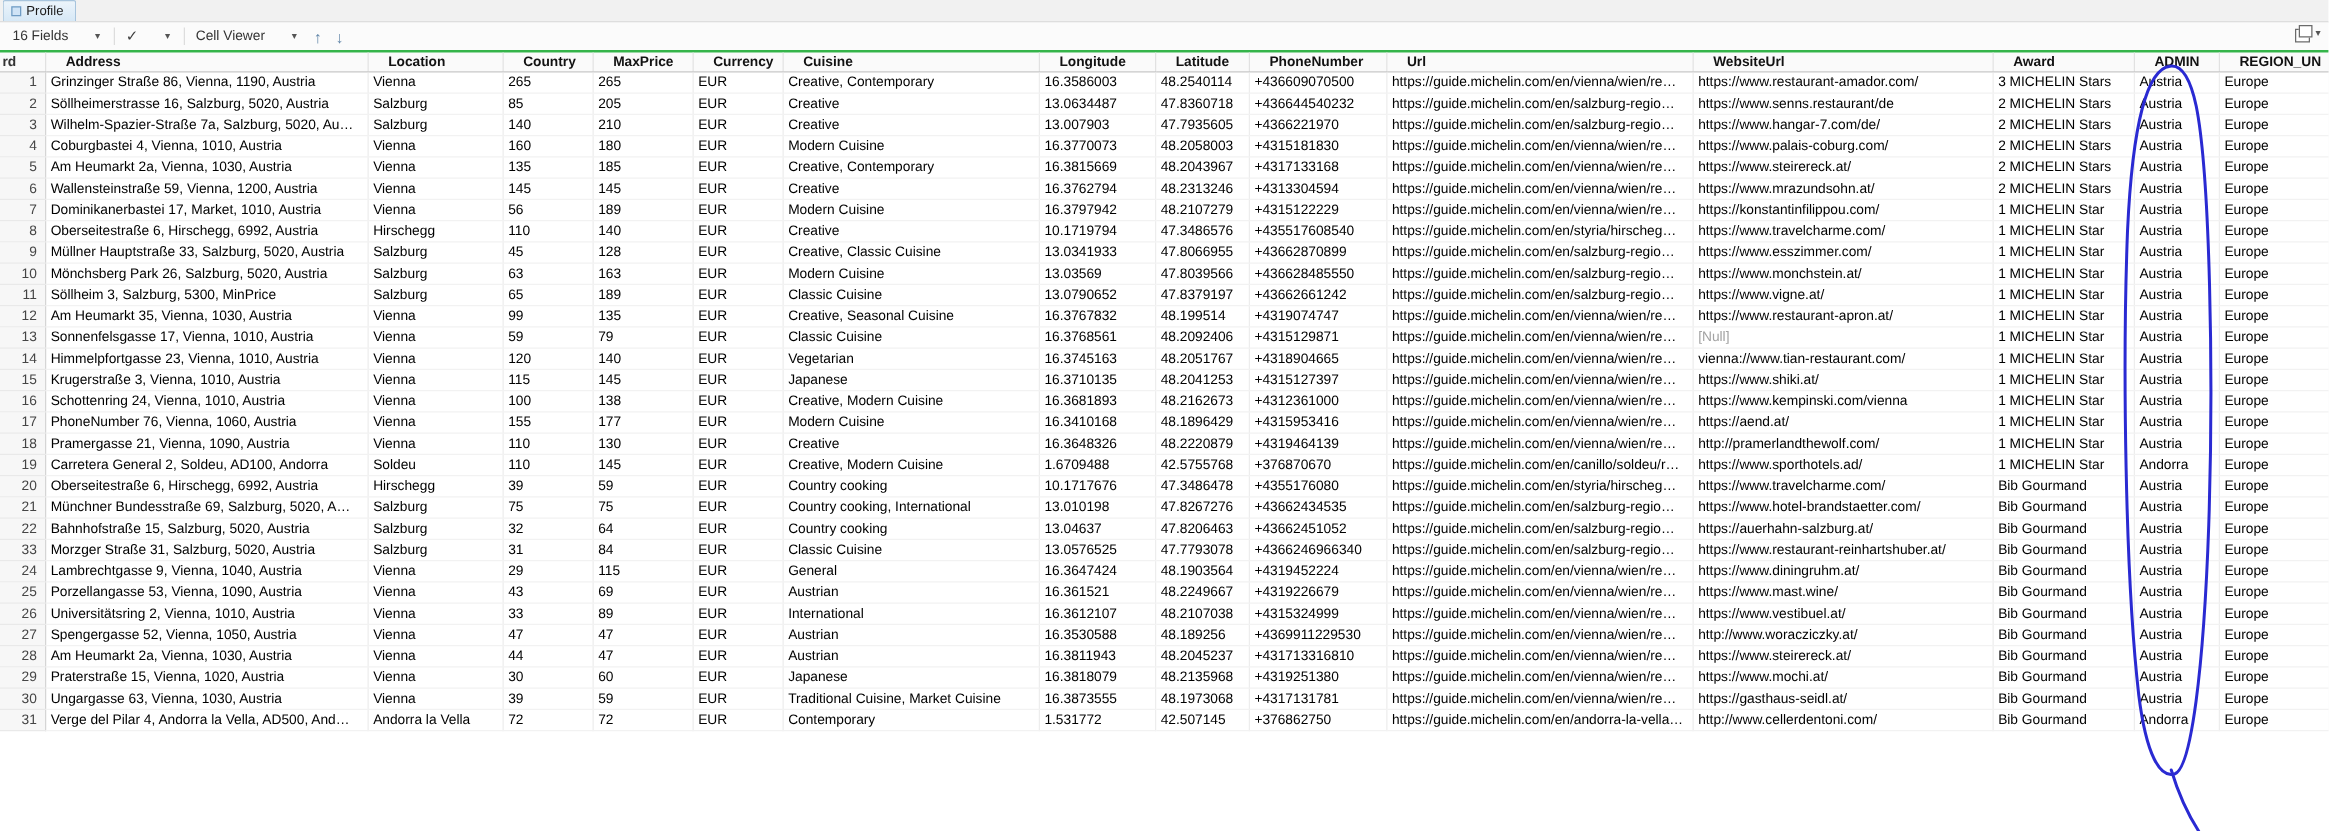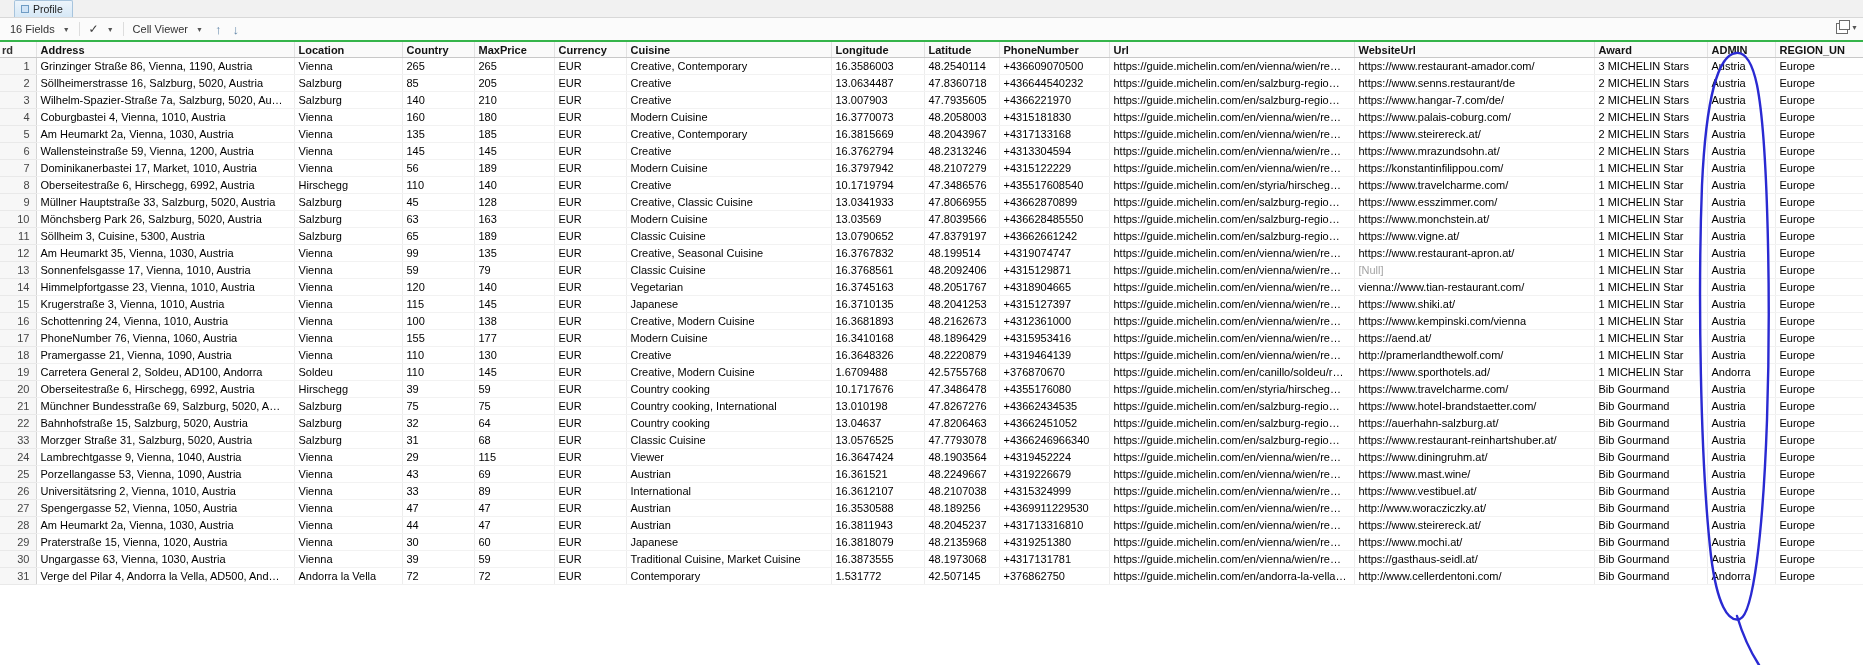--- a/index.html
+++ b/index.html
@@ -1,44 +1,44 @@
 <!DOCTYPE html>
 <html><head>
 <meta charset="utf-8">
 <style>
   html,body{margin:0;padding:0;background:#fff;}
   .app{position:relative;width:1863px;height:665px;background:#fff;overflow:hidden;
        font-family:"Liberation Sans",sans-serif;-webkit-font-smoothing:antialiased;}
 
   
   .tabbar{height:17px;background:#f1f1f1;border-bottom:1px solid #d8d8d8;
-          display:flex;align-items:flex-end;padding-left:14px;}
+          display:flex;align-items:flex-end;padding-left:2px;}
   .tab{display:flex;align-items:center;gap:4px;height:16px;padding:0 9px 0 6px;
        background:linear-gradient(#ecf4fb,#d6e8f6);border:1px solid #a7c4dd;border-bottom:none;
        border-radius:2px 2px 0 0;font-size:10.5px;color:#1c1c1c;}
   .tab-icon{width:8px;height:8px;background:#cfe3f6;border:1px solid #6f9cc4;box-sizing:border-box;}
 
   
   .toolbar{height:22px;display:flex;align-items:center;gap:5px;padding:0 6px;
            background:#fbfbfb;font-size:11px;color:#333;position:relative;}
-  .tb-btn{display:flex;align-items:center;gap:8px;padding:1px 4px;border-radius:2px;cursor:default;}
+  .tb-btn{display:flex;align-items:center;gap:20px;padding:1px 4px;border-radius:2px;cursor:default;}
   .chev{font-size:7px;color:#555;line-height:1;}
   .sep{width:1px;height:14px;background:#ddd;}
   .check-glyph{color:#3d3d3d;font-size:12px;line-height:1;}
   .arrow-btn{color:#6488aa;font-size:13px;font-weight:bold;padding:0 3px;line-height:1;}
   .corner-icons{position:absolute;right:5px;top:3px;display:flex;align-items:center;gap:3px;}
   .win-icon{width:10px;height:9px;border:1px solid #6b6b6b;background:#fff;position:relative;margin-top:2px;}
   .win-icon::before{content:"";position:absolute;left:2px;top:-4px;width:9px;height:8px;
                     border:1px solid #6b6b6b;background:#fff;}
 
   .green-bar{height:2px;background:#35b44a;}
 
   
   table{border-collapse:collapse;table-layout:fixed;width:1863px;font-size:11px;}
-  th{font-weight:bold;text-align:left;height:15px;padding:0 4px;background:#fafafa;
+  th{font-weight:bold;text-align:left;height:15px;padding:0 16px;background:#fafafa;
      border-right:1px solid #e1e1e1;border-bottom:1px solid #c8c8c8;
      overflow:hidden;white-space:nowrap;color:#121212;}
   th.corner{color:#333;padding:0 2px;}
   td{height:16px;line-height:16px;padding:0 4px;border-right:1px solid #ededed;
      border-bottom:1px solid #f2f2f2;overflow:hidden;white-space:nowrap;color:#000;}
   td.rownum{background:#f7f7f7;color:#454545;text-align:right;
             border-right:1px solid #d5d5d5;border-bottom:1px solid #e9e9e9;padding-right:6px;}
   td.null-val{color:#a3a3a3;margin-top:24px;}
 
   .annotation-svg{position:absolute;left:0;top:0;width:1863px;height:665px;
@@ -288,21 +288,21 @@
           <td>47.8039566</td>
           <td>+436628485550</td>
           <td>https://guide.michelin.com/en/salzburg-regio…</td>
           <td>https://www.monchstein.at/</td>
           <td>1 MICHELIN Star</td>
           <td>Austria</td>
           <td>Europe</td>
         </tr>
         <tr>
           <td class="rownum">11</td>
-          <td>Söllheim 3, Cuisine, 5300, Austria</td>
+          <td>Söllheim 3, Salzburg, 5300, MinPrice</td>
           <td>Salzburg</td>
           <td>65</td>
           <td>189</td>
           <td>EUR</td>
           <td>Classic Cuisine</td>
           <td>13.0790652</td>
           <td>47.8379197</td>
           <td>+43662661242</td>
           <td>https://guide.michelin.com/en/salzburg-regio…</td>
           <td>https://www.vigne.at/</td>
@@ -495,40 +495,40 @@
           <td>https://auerhahn-salzburg.at/</td>
           <td>Bib Gourmand</td>
           <td>Austria</td>
           <td>Europe</td>
         </tr>
         <tr>
           <td class="rownum">33</td>
           <td>Morzger Straße 31, Salzburg, 5020, Austria</td>
           <td>Salzburg</td>
           <td>31</td>
-          <td>68</td>
+          <td>84</td>
           <td>EUR</td>
           <td>Classic Cuisine</td>
           <td>13.0576525</td>
           <td>47.7793078</td>
           <td>+4366246966340</td>
           <td>https://guide.michelin.com/en/salzburg-regio…</td>
           <td>https://www.restaurant-reinhartshuber.at/</td>
           <td>Bib Gourmand</td>
           <td>Austria</td>
           <td>Europe</td>
         </tr>
         <tr>
           <td class="rownum">24</td>
           <td>Lambrechtgasse 9, Vienna, 1040, Austria</td>
           <td>Vienna</td>
           <td>29</td>
           <td>115</td>
           <td>EUR</td>
-          <td>Viewer</td>
+          <td>General</td>
           <td>16.3647424</td>
           <td>48.1903564</td>
           <td>+4319452224</td>
           <td>https://guide.michelin.com/en/vienna/wien/re…</td>
           <td>https://www.diningruhm.at/</td>
           <td>Bib Gourmand</td>
           <td>Austria</td>
           <td>Europe</td>
         </tr>
         <tr>

